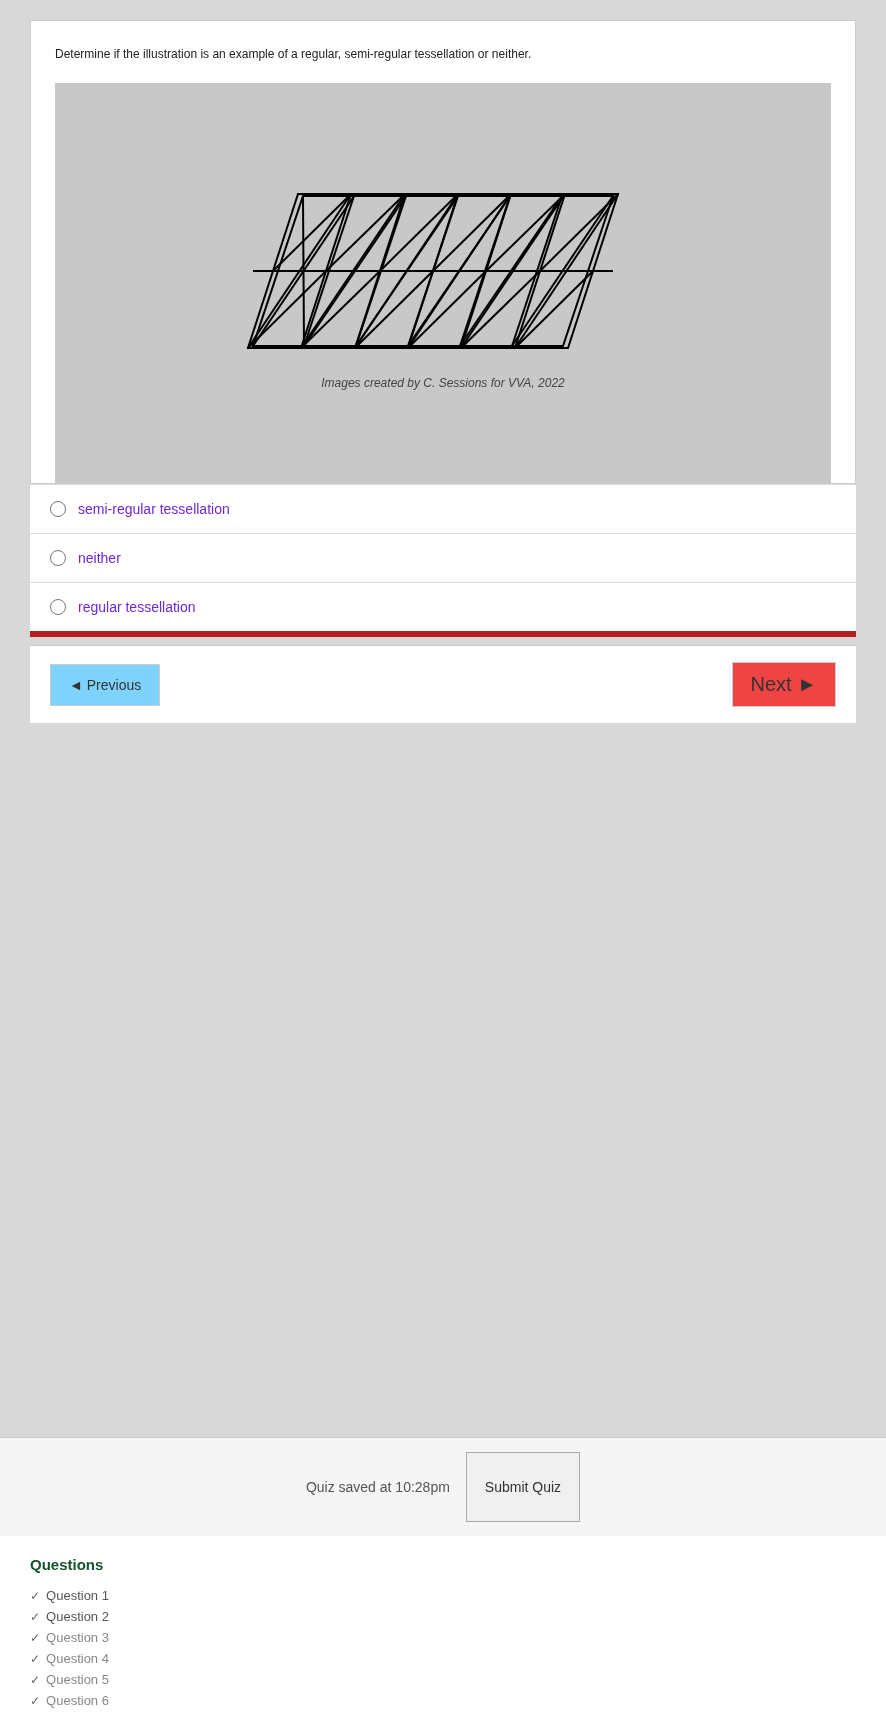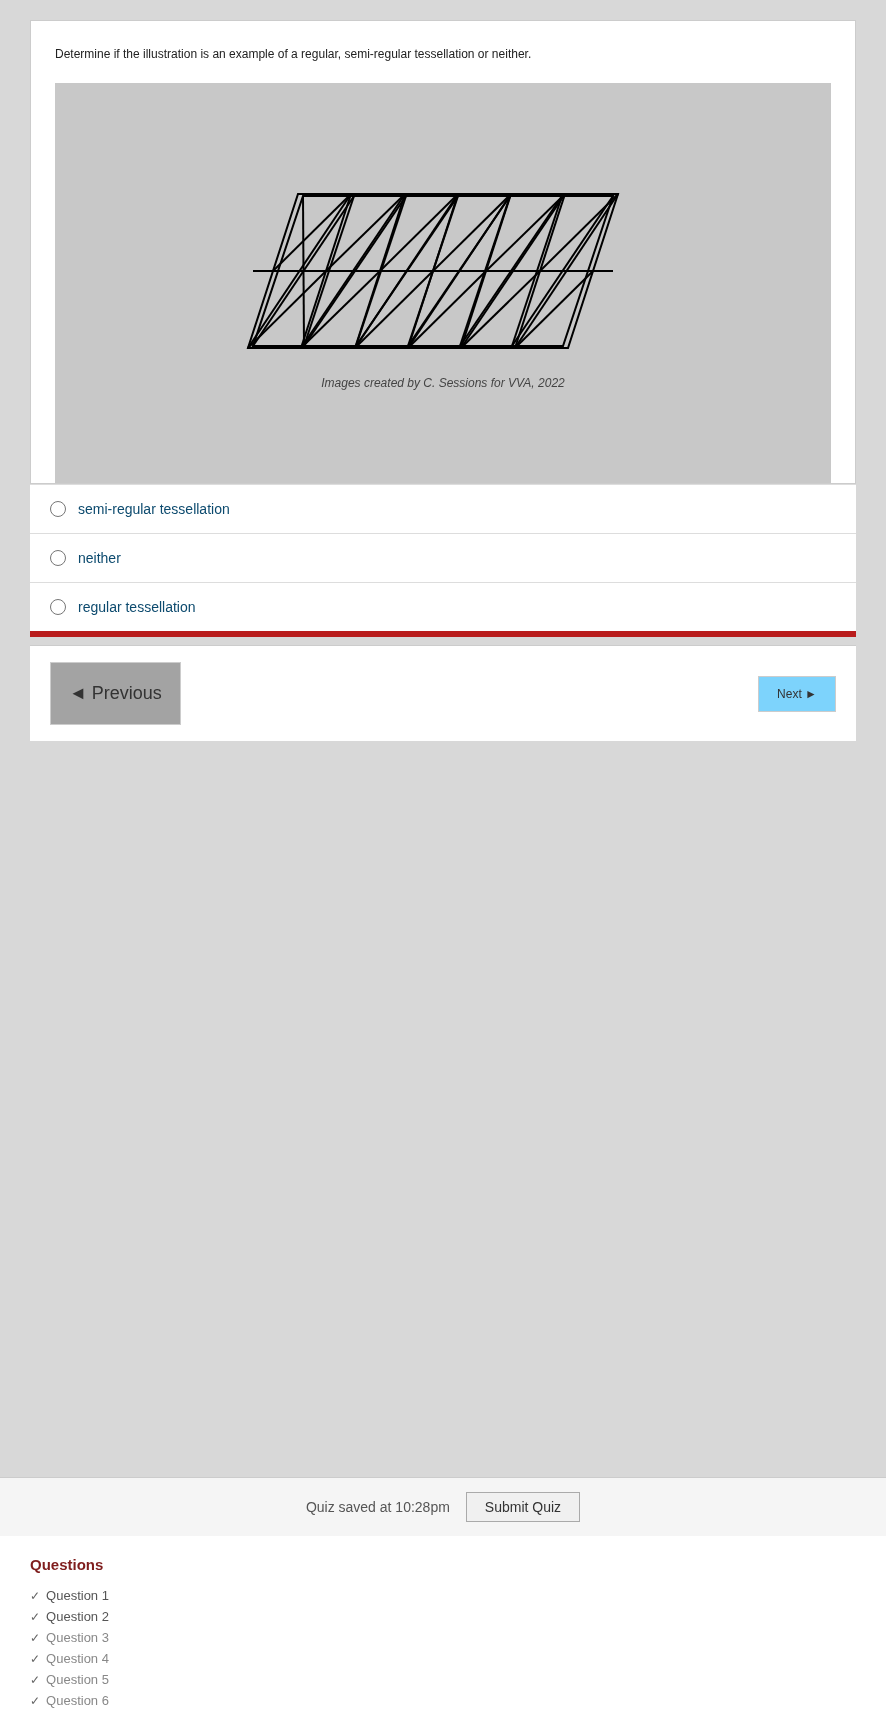--- a/index.html
+++ b/index.html
@@ -73,50 +73,50 @@
 
     .answer-option input[type="radio"] {
       margin-right: 12px;
       width: 16px;
       height: 16px;
       cursor: pointer;
     }
 
     .answer-label {
       font-size: 14px;
-      color: #0c4a6e;
+      color: #6d28d9;
     }
 
     .navigation-bar {
       background: #ffffff;
       border-top: 1px solid #ccc;
       display: flex;
       align-items: center;
       justify-content: space-between;
       padding: 16px 20px;
       margin-top: 8px;
     }
 
     .btn-previous {
-      background: #a3a3a3;
+      background: #7dd3fc;
       border: 1px solid #ccc;
-      padding: 20px 18px;
-      font-size: 18px;
+      padding: 12px 18px;
+      font-size: 14px;
       cursor: pointer;
       display: flex;
       align-items: center;
       gap: 6px;
       color: #333;
     }
 
     .btn-next {
-      background: #7dd3fc;
+      background: #ef4444;
       border: 1px solid #ccc;
       padding: 10px 18px;
-      font-size: 12px;
+      font-size: 20px;
       cursor: pointer;
       display: flex;
       align-items: center;
       gap: 6px;
       color: #333;
     }
 
     .bottom-bar {
       background: #f5f5f5;
       border-top: 1px solid #ccc;
@@ -128,36 +128,36 @@
     }
 
     .quiz-saved-text {
       font-size: 14px;
       color: #555;
     }
 
     .btn-submit {
       background: #f0f0f0;
       border: 1px solid #aaa;
-      padding: 6px 18px;
+      padding: 26px 18px;
       font-size: 14px;
       cursor: pointer;
       color: #333;
     }
 
     .sidebar-panel {
       background: #ffffff;
       padding: 20px 30px;
       margin-top: 0;
     }
 
     .sidebar-title {
       font-size: 15px;
       font-weight: bold;
-      color: #7f1d1d;
+      color: #14532d;
       margin-bottom: 12px;
     }
 
     .question-list {
       list-style: none;
       padding: 0;
     }
 
     .question-list li {
       font-size: 13px;

